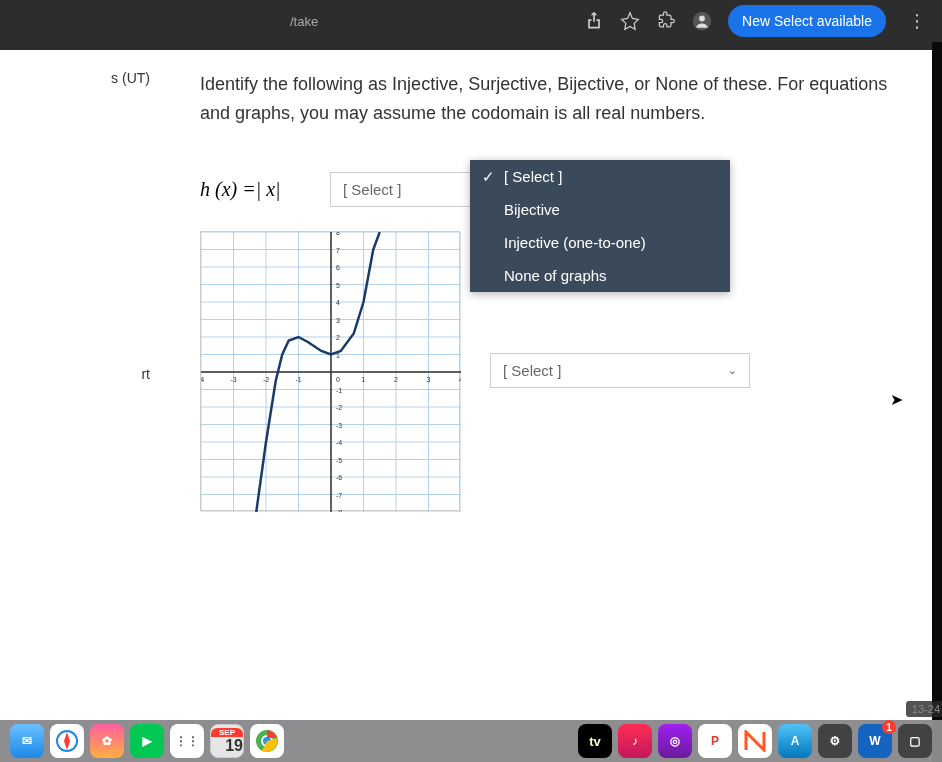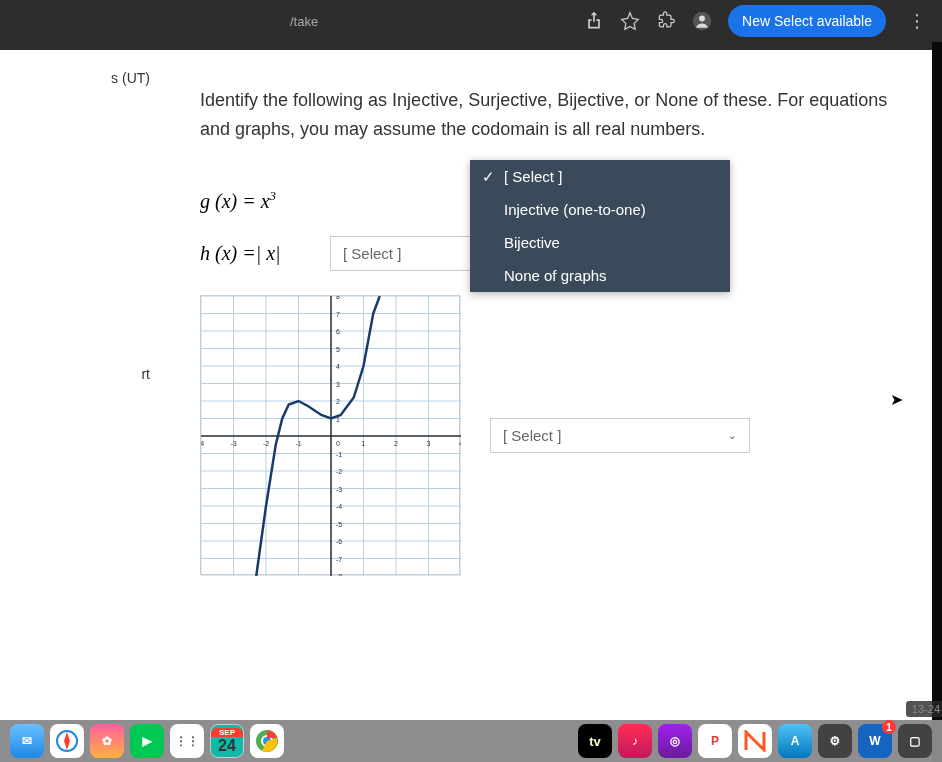--- a/index.html
+++ b/index.html
@@ -73,21 +73,20 @@
       flex: 1;
       background: #fff;
       padding: 20px 30px;
       position: relative;
     }
     .question-text {
       font-size: 18px;
       color: #333;
       line-height: 1.6;
       margin-bottom: 20px;
-      margin-top: 16px;
     }
     .equation-row {
       display: flex;
       align-items: center;
       margin-bottom: 24px;
       font-family: Georgia, 'Times New Roman', serif;
       font-size: 20px;
       font-style: italic;
     }
     .equation-label {
@@ -160,21 +159,21 @@
       width: 34px;
       height: 34px;
       border-radius: 8px;
       display: flex;
       align-items: center;
       justify-content: center;
       font-size: 12px;
       color: white;
       font-weight: bold;
     }
-    .cal-icon { background: #14b8a6; border: 1px solid #ccc; color: #333; flex-direction: column; font-size: 9px; }
+    .cal-icon { background: #e5e5e5; border: 1px solid #ccc; color: #333; flex-direction: column; font-size: 9px; align-items: flex-end; }
     .cal-icon .month { background: #ff3b30; color:#fff; width:100%; text-align:center; font-size:8px; border-radius: 6px 6px 0 0; }
     .cal-icon .day { font-size: 16px; color:#333; }
     .right-edge {
       position: absolute;
       right: 0;
       top: 42px;
       bottom: 0;
       width: 10px;
       background: #0a0a0a;
     }
@@ -244,31 +243,26 @@
     <div>s (UT)</div>
     <div style="margin-top:280px">rt</div>
   </div>
 
   <div class="content question-wrapper">
     <p class="question-text">Identify the following as Injective, Surjective, Bijective, or None of these. For equations and graphs, you may assume the codomain is all real numbers.</p>
 
     <div class="equation-row">
       <div class="dropdown-open" style="left:300px; top:110px;">
         <div class="dropdown-item selected">[ Select ]</div>
+        <div class="dropdown-item">Bijective</div>
         <div class="dropdown-item">Injective (one-to-one)</div>
-        <div class="dropdown-item">Bijective</div>
         <div class="dropdown-item">None of graphs</div>
       </div>
     </div>
 
-    <div class="equation-row">
-      <span class="equation-label">
-        <span>g (x) = x</span><sup style="font-size:13px">3</sup>
-      </span>
-    </div>
 
     <div class="equation-row">
       <span class="equation-label">h (x) =| x|</span>
       <div class="select-box">
         <span>[ Select ]</span>
         <span style="font-size:11px">⌄</span>
       </div>
     </div>
 
     <div class="graph-row">
@@ -350,21 +344,21 @@
         <circle cx="13" cy="13" r="11" fill="#1e88e5"></circle>
         <circle cx="13" cy="13" r="9" fill="#fff"></circle>
         <path d="M13 4 L16 13 L13 22 L10 13 Z" fill="#ff3b30"></path>
       </svg>
   </div>
   <div class="dock-icon" style="background:linear-gradient(#ff5ea0,#ffb040)">✿</div>
   <div class="dock-icon" style="background:#00c853">▶</div>
   <div class="dock-icon" style="background:#fff;color:#555">⋮⋮</div>
   <div class="dock-icon cal-icon">
     <div class="month">SEP</div>
-    <div class="day">24</div>
+    <div class="day">19</div>
   </div>
   <div class="dock-icon" style="background:#fff">
     <svg width="26" height="26">
         <circle cx="13" cy="13" r="11" fill="#4caf50"></circle>
         <circle cx="13" cy="13" r="6" fill="#fff"></circle>
         <circle cx="13" cy="13" r="4" fill="#2196f3"></circle>
         <path d="M13 2 A11 11 0 0 1 23 10 L13 10 Z" fill="#f44336"></path>
         <path d="M23 10 A11 11 0 0 1 8 23 L13 13 Z" fill="#ffc107"></path>
       </svg>
   </div>

